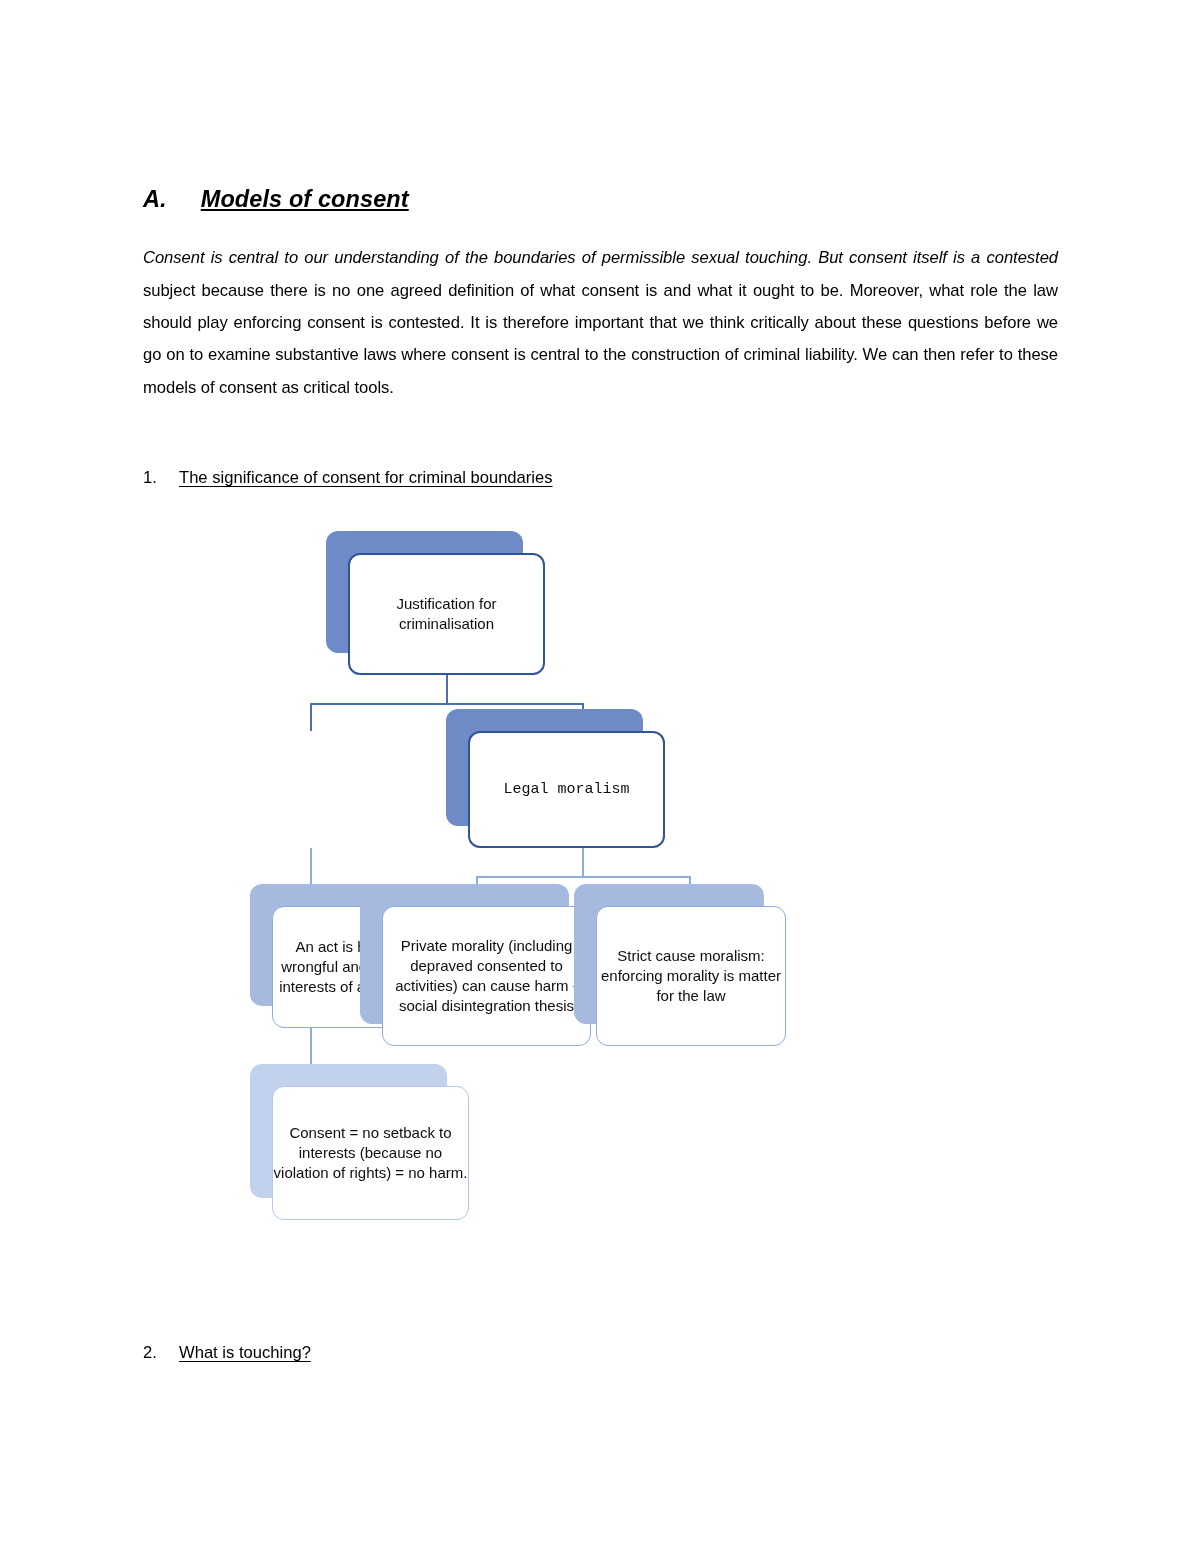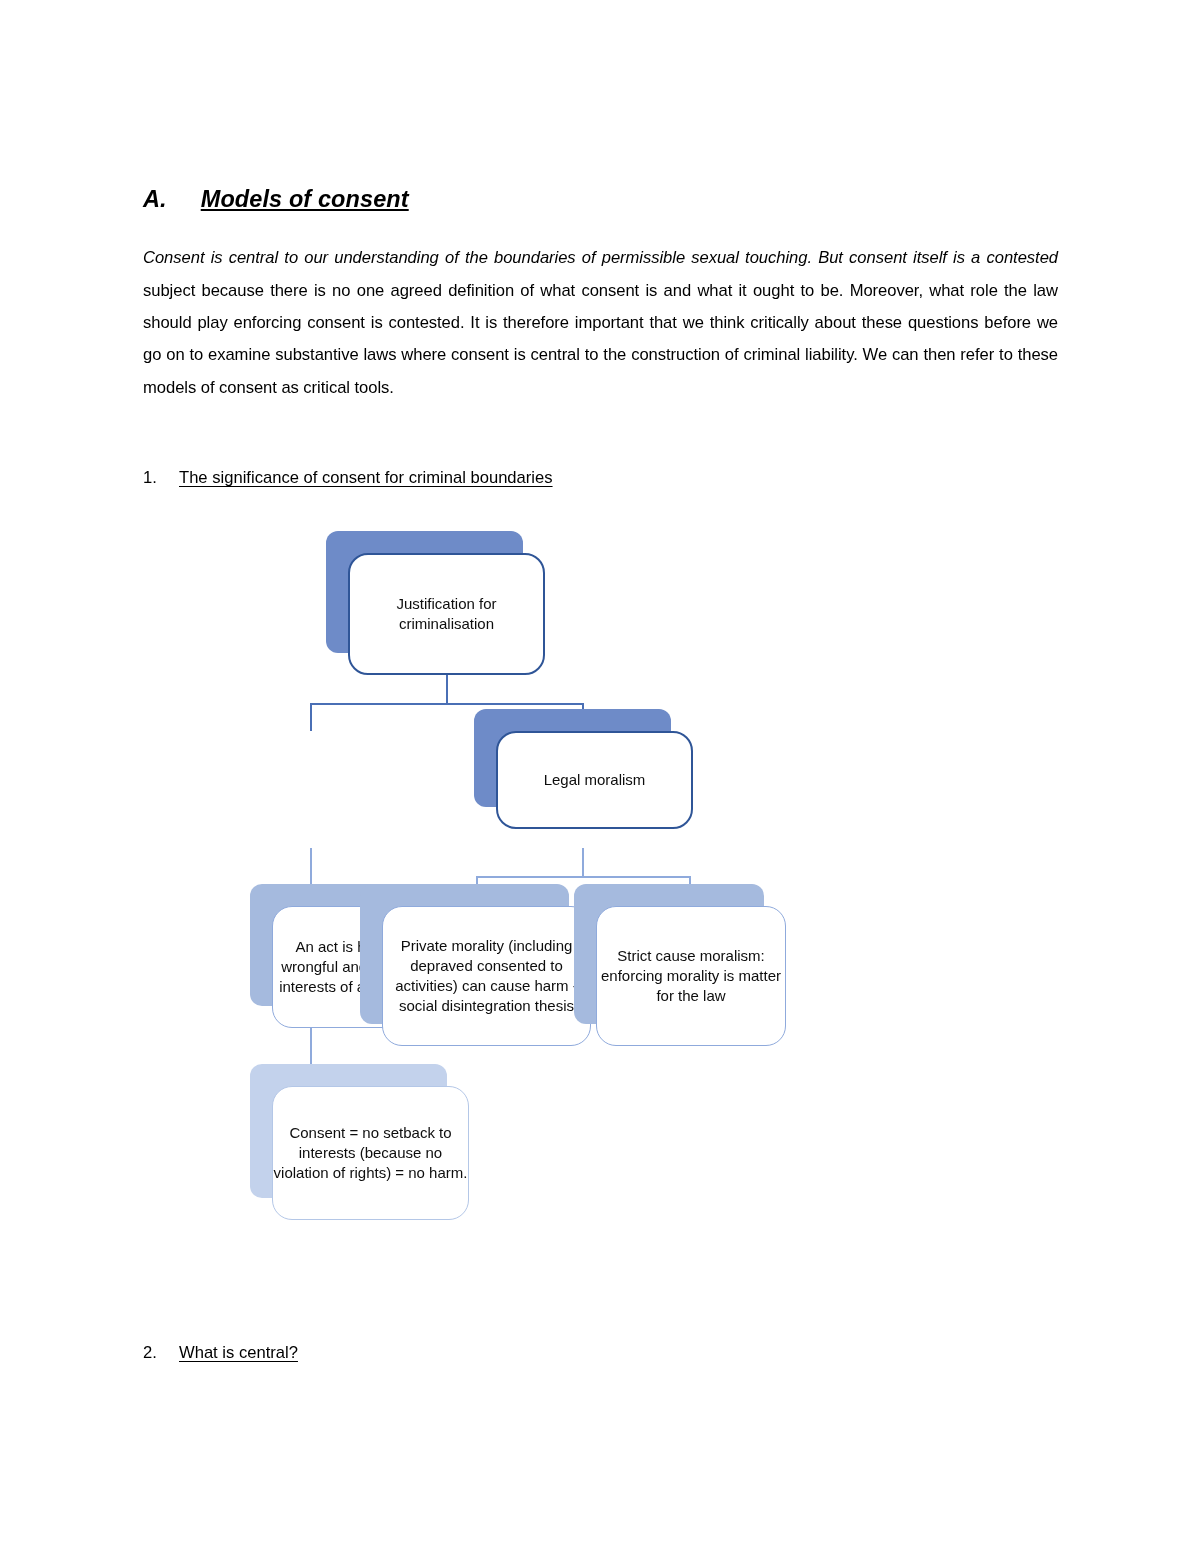--- a/index.html
+++ b/index.html
@@ -103,21 +103,21 @@
     border-radius: 12px;
     box-sizing: border-box;
   }
   .node .card {
     position: absolute;
     left: 0;
     top: 0;
     width: 100%;
     height: 100%;
     background: #ffffff;
-    border-radius: 20px;
+    border-radius: 12px;
     box-sizing: border-box;
     display: flex;
     align-items: center;
     justify-content: center;
     text-align: center;
     padding: 6px 0;
     font-size: 15px;
     line-height: 1.32;
     color: #0d0d0d;
   }
@@ -156,21 +156,21 @@
 
   </div>
 
   <div class="list-item" id="list-item-1">
     <span class="num">1.</span>
     <span class="li-text">The significance of consent for criminal boundaries </span>
   </div>
 
   <div class="list-item" id="list-item-2">
     <span class="num">2.</span>
-    <span class="li-text">What is central? </span>
+    <span class="li-text">What is touching? </span>
   </div>
 
   <div class="diagram">
 
     <div class="conn v" style="left:206px; top:155px; height:28px;"></div>
     <div class="conn h" style="left:70px; top:183px; width:273px;"></div>
     <div class="conn v" style="left:70px; top:183px; height:28px;"></div>
     <div class="conn v" style="left:342px; top:183px; height:28px;"></div>
 
     <div class="conn v light" style="left:70px; top:328px; height:58px;"></div>
@@ -183,21 +183,21 @@
     <div class="conn v light" style="left:70px; top:508px; height:58px;"></div>
 
     <div class="node tone-dark" id="node-root" style="left:108px; top:33px; width:197px; height:122px;">
       <div class="plate"></div>
       <div class="card">
         <span>Justification for criminalisation</span>
       </div>
     </div>
 
 
-    <div class="node tone-dark" id="node-legal-moralism" style="left:256px; top:211px; width:197px; height:98px;">
+    <div class="node tone-dark" id="node-legal-moralism" style="left:228px; top:211px; width:197px; height:117px;font-family:Liberation Mono, monospace;">
       <div class="plate"></div>
       <div class="card">
         <span>Legal moralism</span>
       </div>
     </div>
 
     <div class="node tone-mid" id="node-harmful-act" style="left:32px; top:386px; width:197px; height:122px;">
       <div class="plate"></div>
       <div class="card">
         <span>An act is harmful if it is wrongful and sets back the interests of another person.</span>

